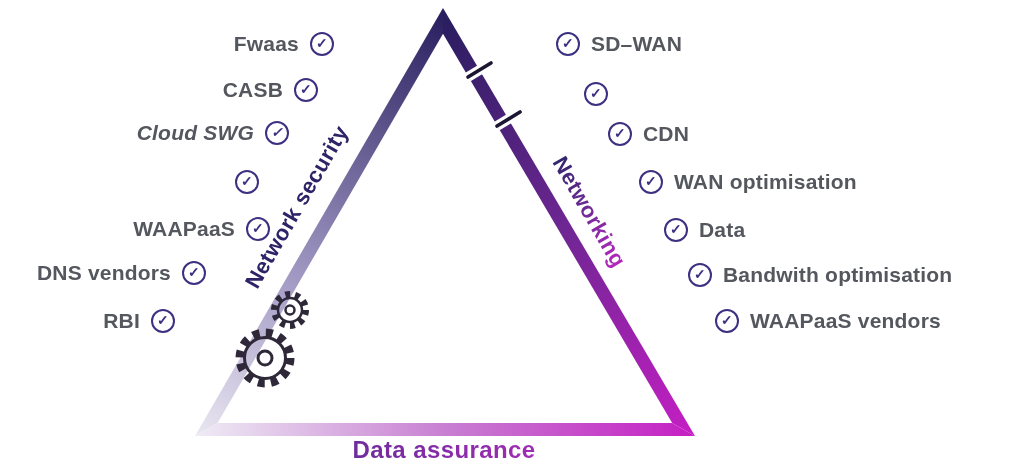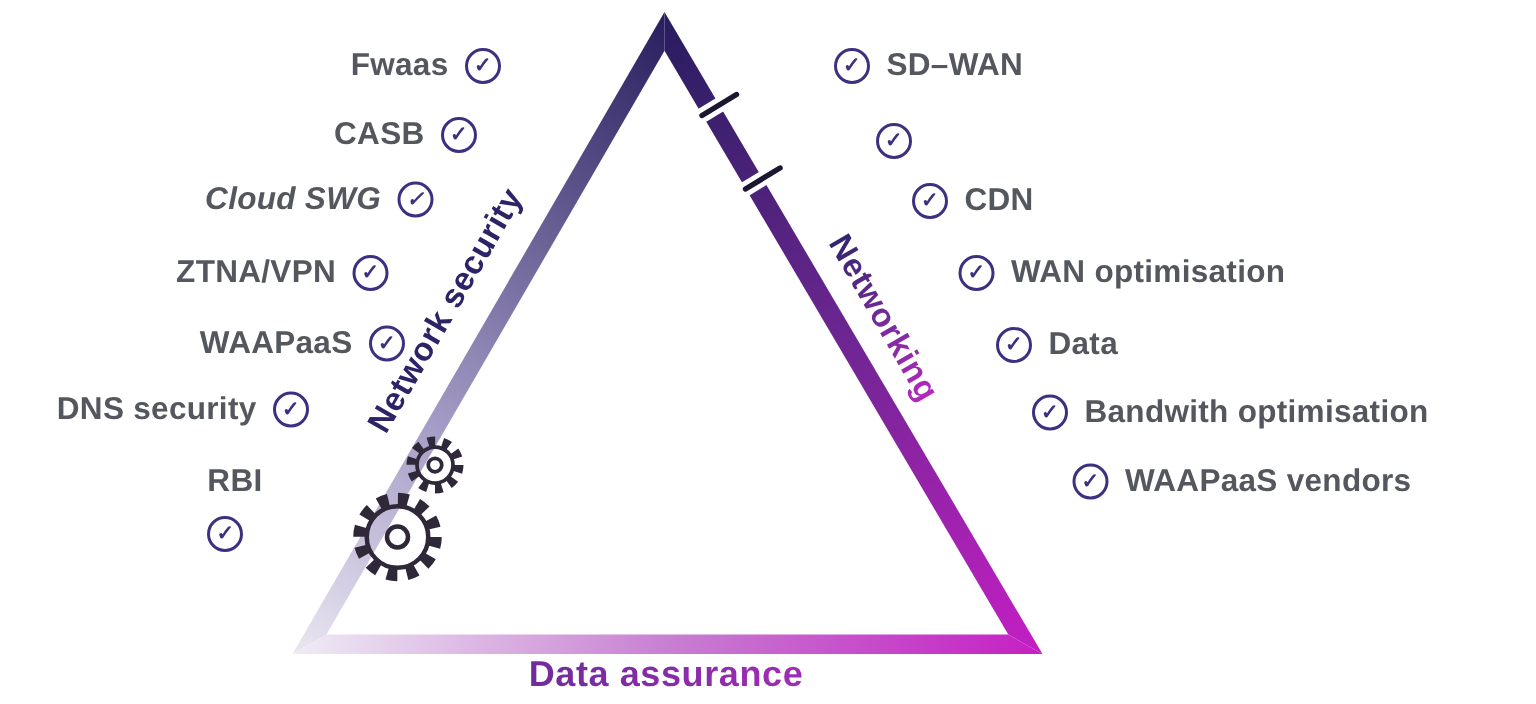--- a/index.html
+++ b/index.html
@@ -107,38 +107,37 @@
       <span class="mark">✓</span>
     </span>
 </div>
 <div class="item" style="top:121px; right:735px;font-style:italic;">
   <span>Cloud SWG</span>
   <span class="check">
       <span class="mark">✓</span>
     </span>
 </div>
 <div class="item" style="top:170px; right:765px;">
-  <span>ZTNA/VPN</span>
   <span class="check">
       <span class="mark">✓</span>
     </span>
 </div>
 <div class="item" style="top:217px; right:754px;">
   <span>WAAPaaS</span>
   <span class="check">
       <span class="mark">✓</span>
     </span>
 </div>
 <div class="item" style="top:261px; right:818px;">
-  <span>DNS security</span>
+  <span>DNS vendors</span>
   <span class="check">
       <span class="mark">✓</span>
     </span>
 </div>
-<div class="item" style="top:309px; right:849px;flex-direction:column;">
+<div class="item" style="top:309px; right:849px;">
   <span>RBI</span>
   <span class="check">
       <span class="mark">✓</span>
     </span>
 </div>
 
 <div class="item" style="top:32px;  left:556px;">
   <span class="check">
       <span class="mark">✓</span>
     </span>

